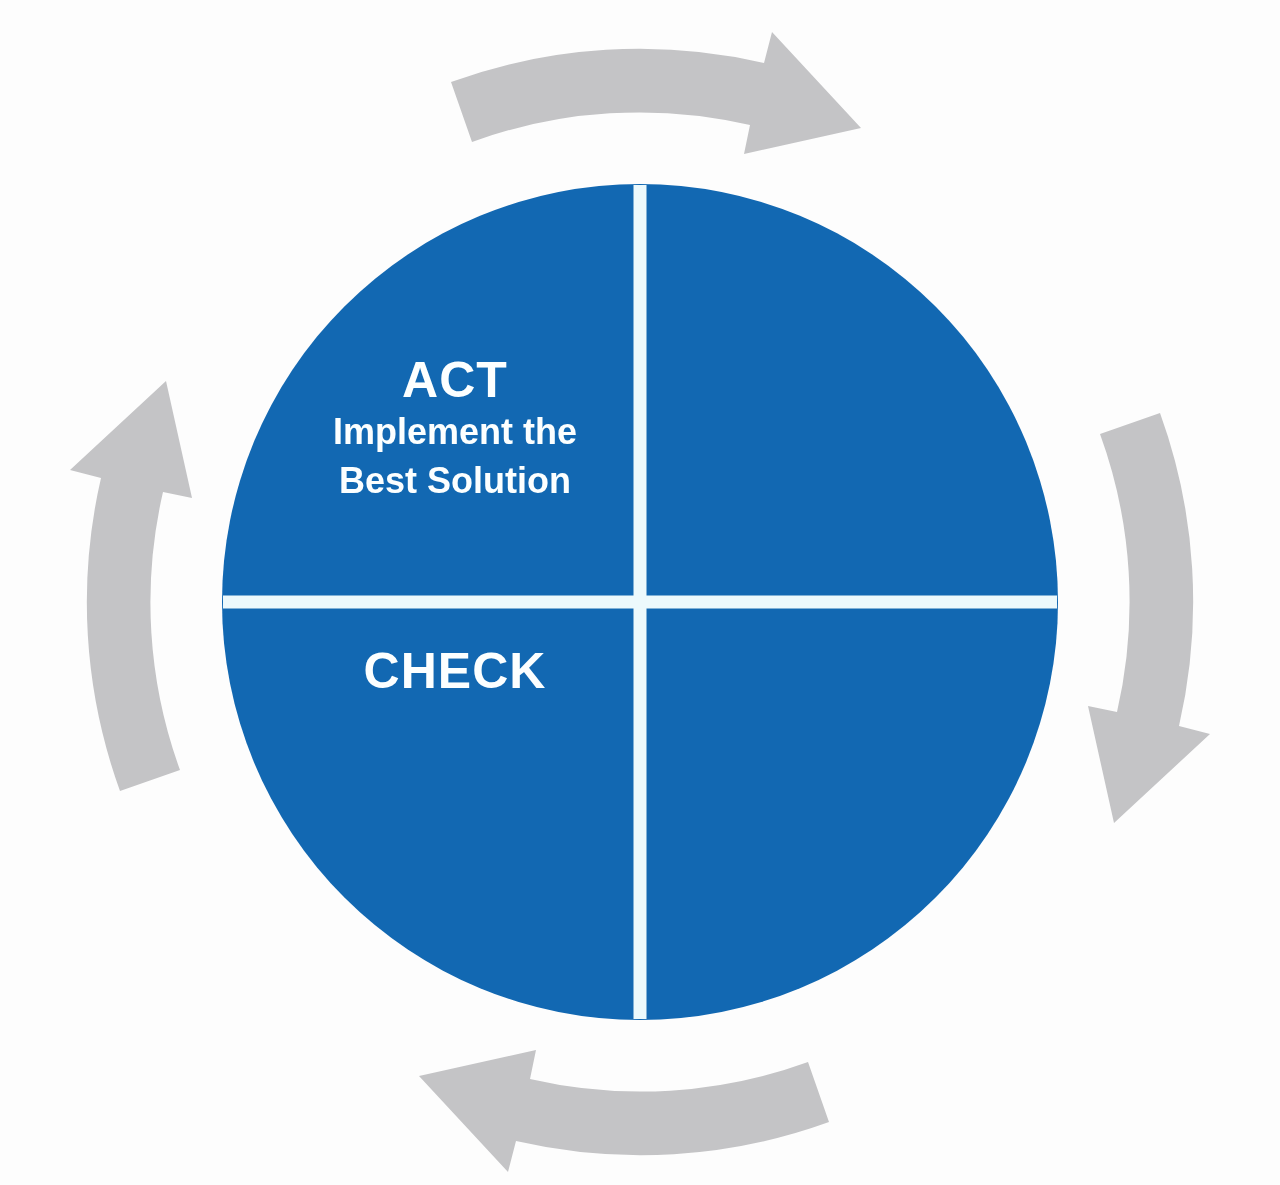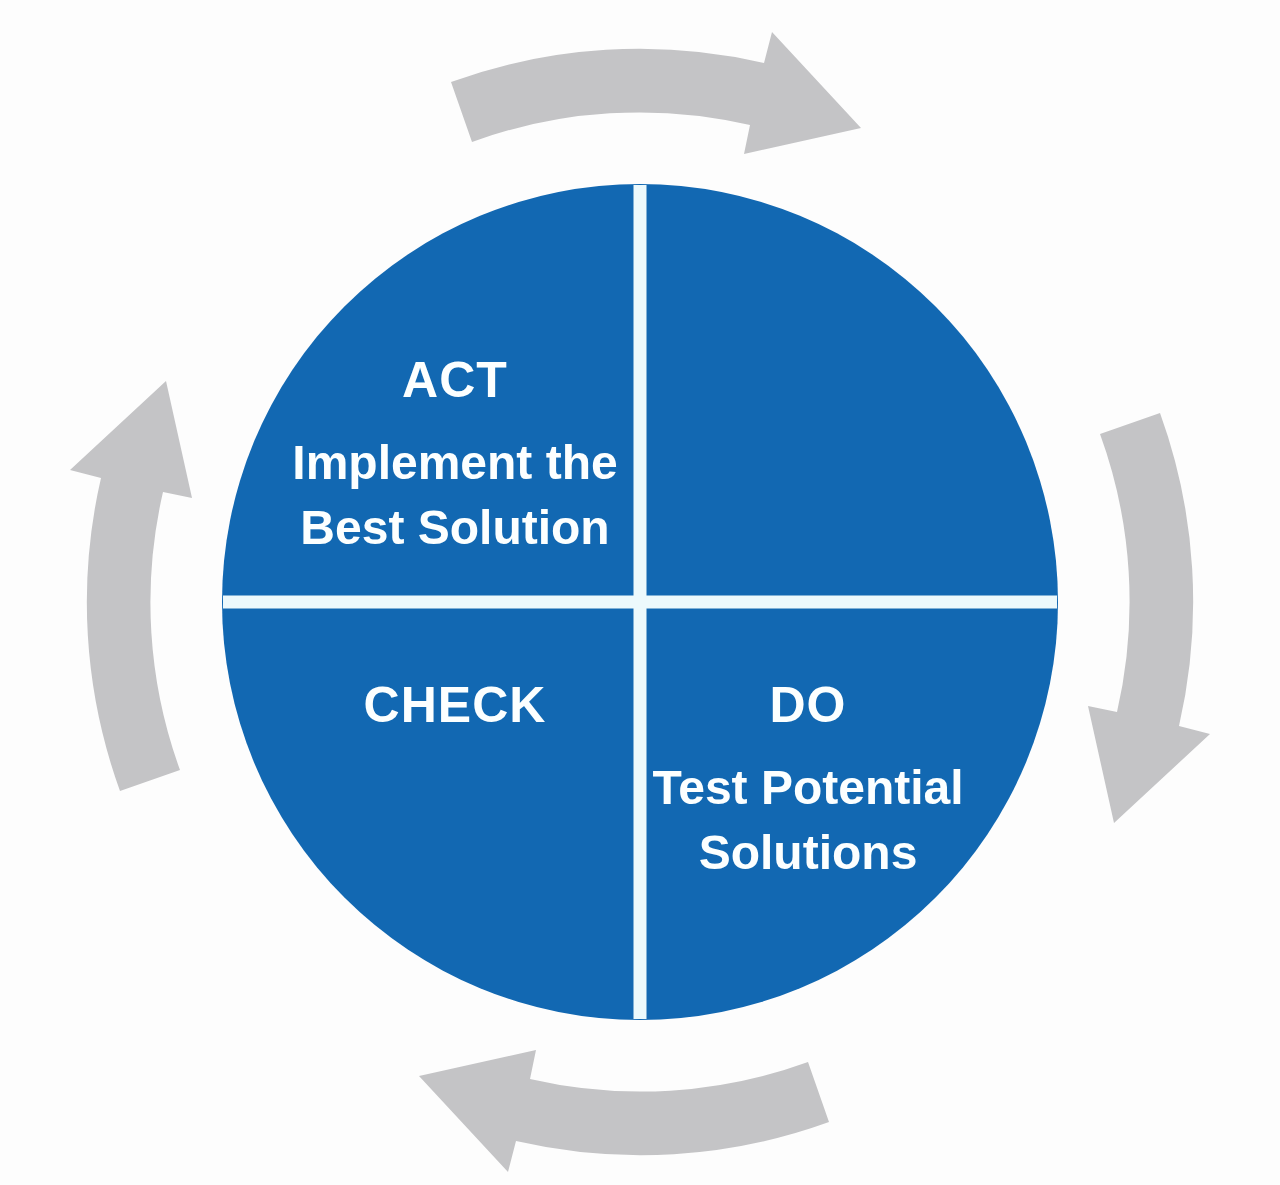--- a/index.html
+++ b/index.html
@@ -34,32 +34,31 @@
     stroke-width: 13;
     stroke-linecap: butt;
   }
   .quad {
     position: absolute;
     width: 440px;
     text-align: center;
     color: var(--text);
   }
   .quad-top { top: 352px; }
-  .quad-bottom { top: 677px; }
+  .quad-bottom { top: 643px; }
   .quad-left { left: 235px; }
   .quad-right { left: 588px; }
   .quad-title {
     font-size: 50px;
     line-height: 1.12;
     font-weight: bold;
     letter-spacing: 1px;
   }
   .quad-subtitle {
-    margin-top: 22px;
-    font-size: 48px;
+    font-size: 36px;
     line-height: 1.36;
     font-weight: bold;
     white-space: pre-line;
   }
 </style>
 </head>
 <body>
 
 <div class="stage">
 
@@ -83,19 +82,14 @@
     <div class="quad-title">ACT</div>
     <div class="quad-subtitle">Implement the
 Best Solution</div>
   </div>
 
 
   <div class="quad quad-bottom quad-left">
     <div class="quad-title">CHECK</div>
   </div>
 
-  <div class="quad quad-bottom quad-right">
-    <div class="quad-title">DO</div>
-    <div class="quad-subtitle">Test Potential
-Solutions</div>
-  </div>
 
 </div>
 
 </body></html>

